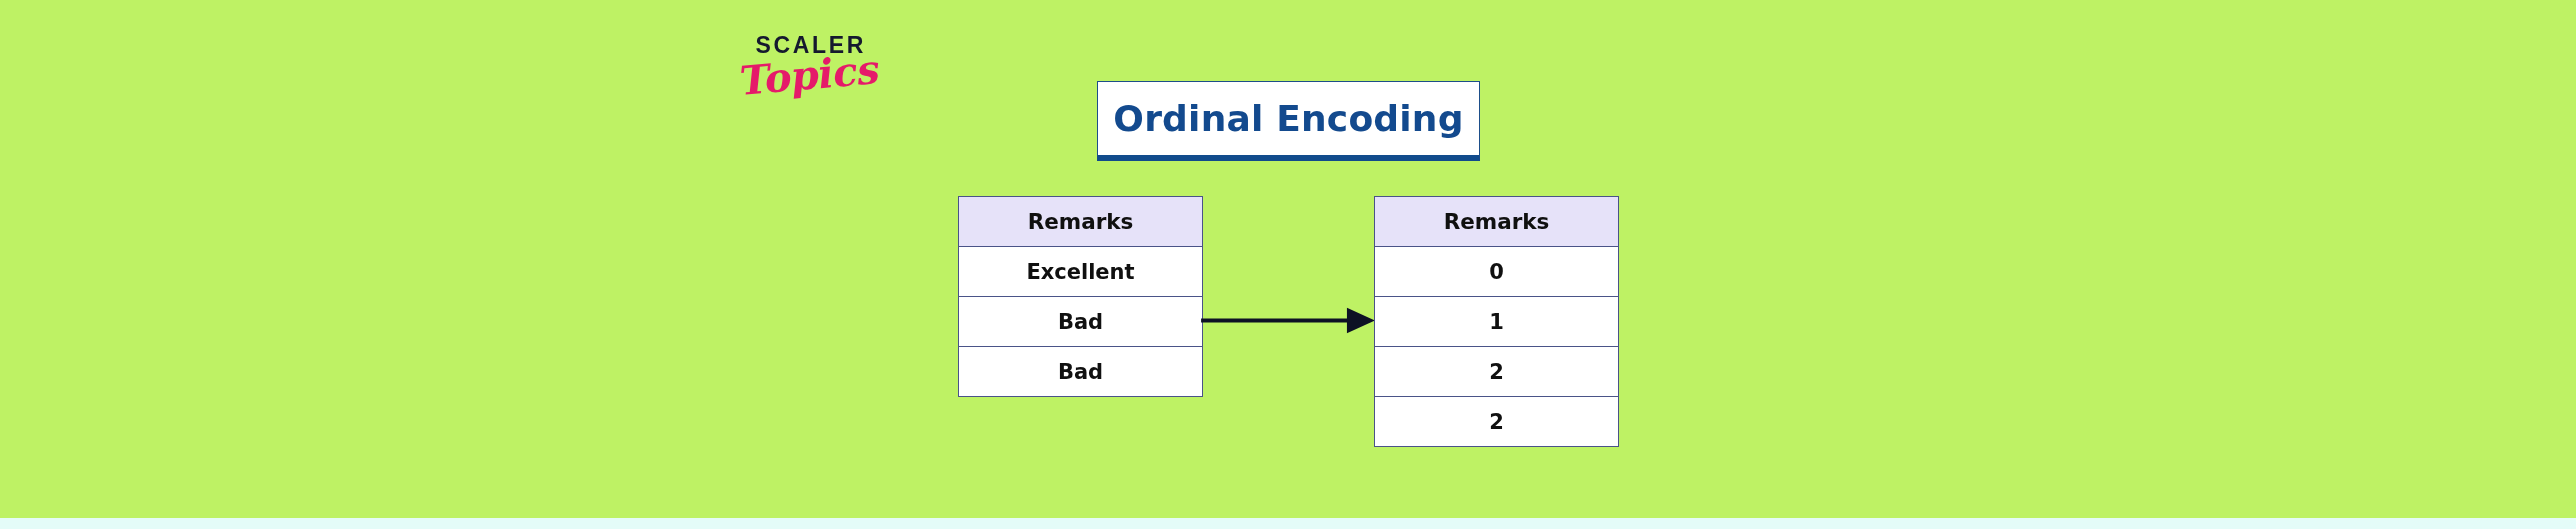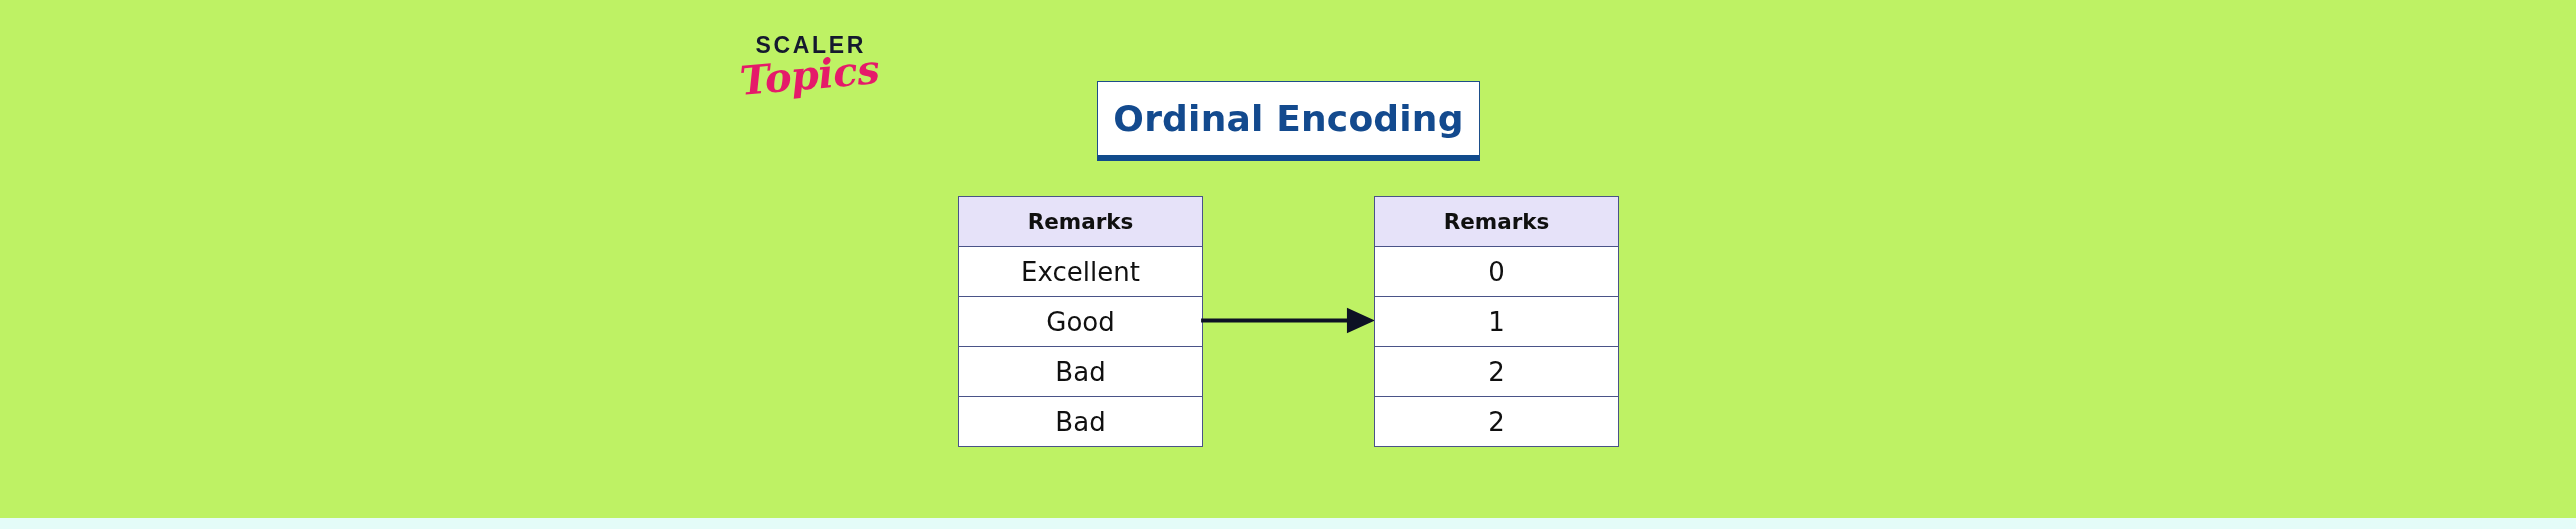--- a/index.html
+++ b/index.html
@@ -92,23 +92,23 @@
   #table-output { left: 1374px; top: 196px; }
 
   .enc-table th,
   .enc-table td {
     height: 50px;
     border: 1.7px solid #4a5388;
     text-align: center;
     vertical-align: middle;
     background: #ffffff;
     font-family: "DejaVu Sans", sans-serif;
-    font-size: 26px;
+    font-size: 21px;
     color: #101010;
-    font-weight: normal;
+    font-weight: bold;
     padding: 0;
   }
   .enc-table th {
     background: #e6e2f9;
     font-weight: bold;
     font-size: 21.5px;
   }
 
   
   #arrow {
@@ -138,23 +138,20 @@
     <thead>
       <tr>
         <th>Remarks</th>
       </tr>
     </thead>
     <tbody>
       <tr>
         <td>Excellent</td>
       </tr>
       <tr>
-        <td>Good</td>
-      </tr>
-      <tr>
         <td>Bad</td>
       </tr>
       <tr>
         <td>Bad</td>
       </tr>
     </tbody>
   </table>
 
   <svg id="arrow" viewBox="0 0 205 46">
     <line x1="0" y1="23" x2="178" y2="23" stroke="#0d1124" stroke-width="5"></line>

